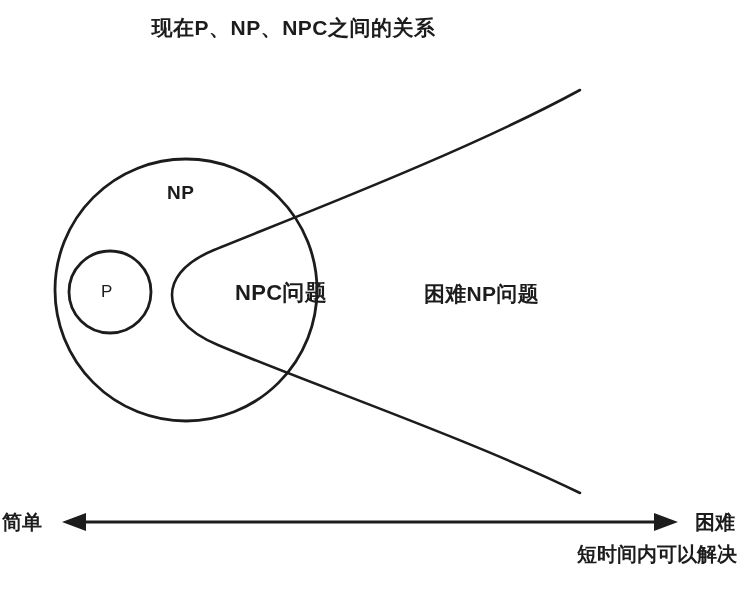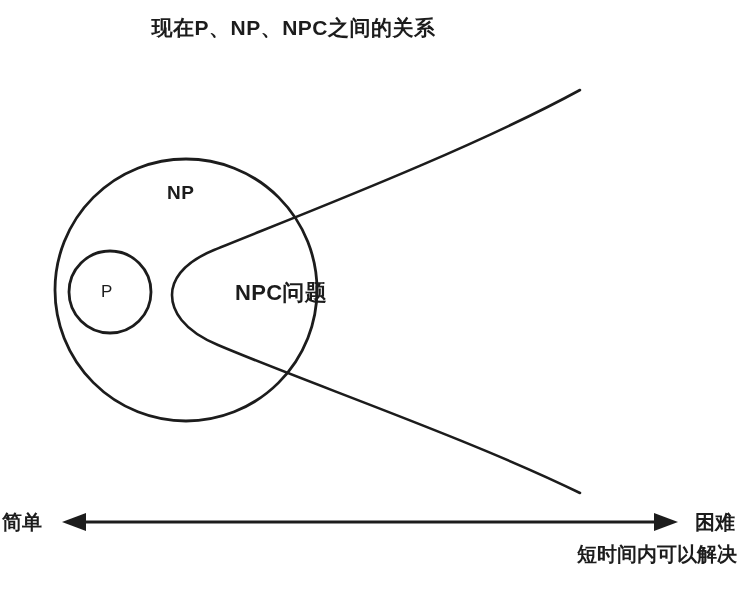--- a/index.html
+++ b/index.html
@@ -121,18 +121,19 @@
     <line x1="70" y1="522" x2="670" y2="522" stroke="#1c1c1c" stroke-width="3.2"></line>
 
     <polygon points="62,522 86,513 86,531" fill="#1c1c1c"></polygon>
 
     <polygon points="678,522 654,513 654,531" fill="#1c1c1c"></polygon>
   </svg>
 
   <div class="lbl lbl-np">NP</div>
   <div class="lbl lbl-p">P</div>
   <div class="lbl lbl-npc">NPC问题</div>
+  <div class="lbl lbl-hard">困难NP问题</div>
 
   <div class="lbl axis-left-top">简单</div>
   <div class="lbl axis-right-top">困难</div>
   <div class="lbl axis-right-sub">短时间内可以解决</div>
 
 </div>
 
 </body></html>

